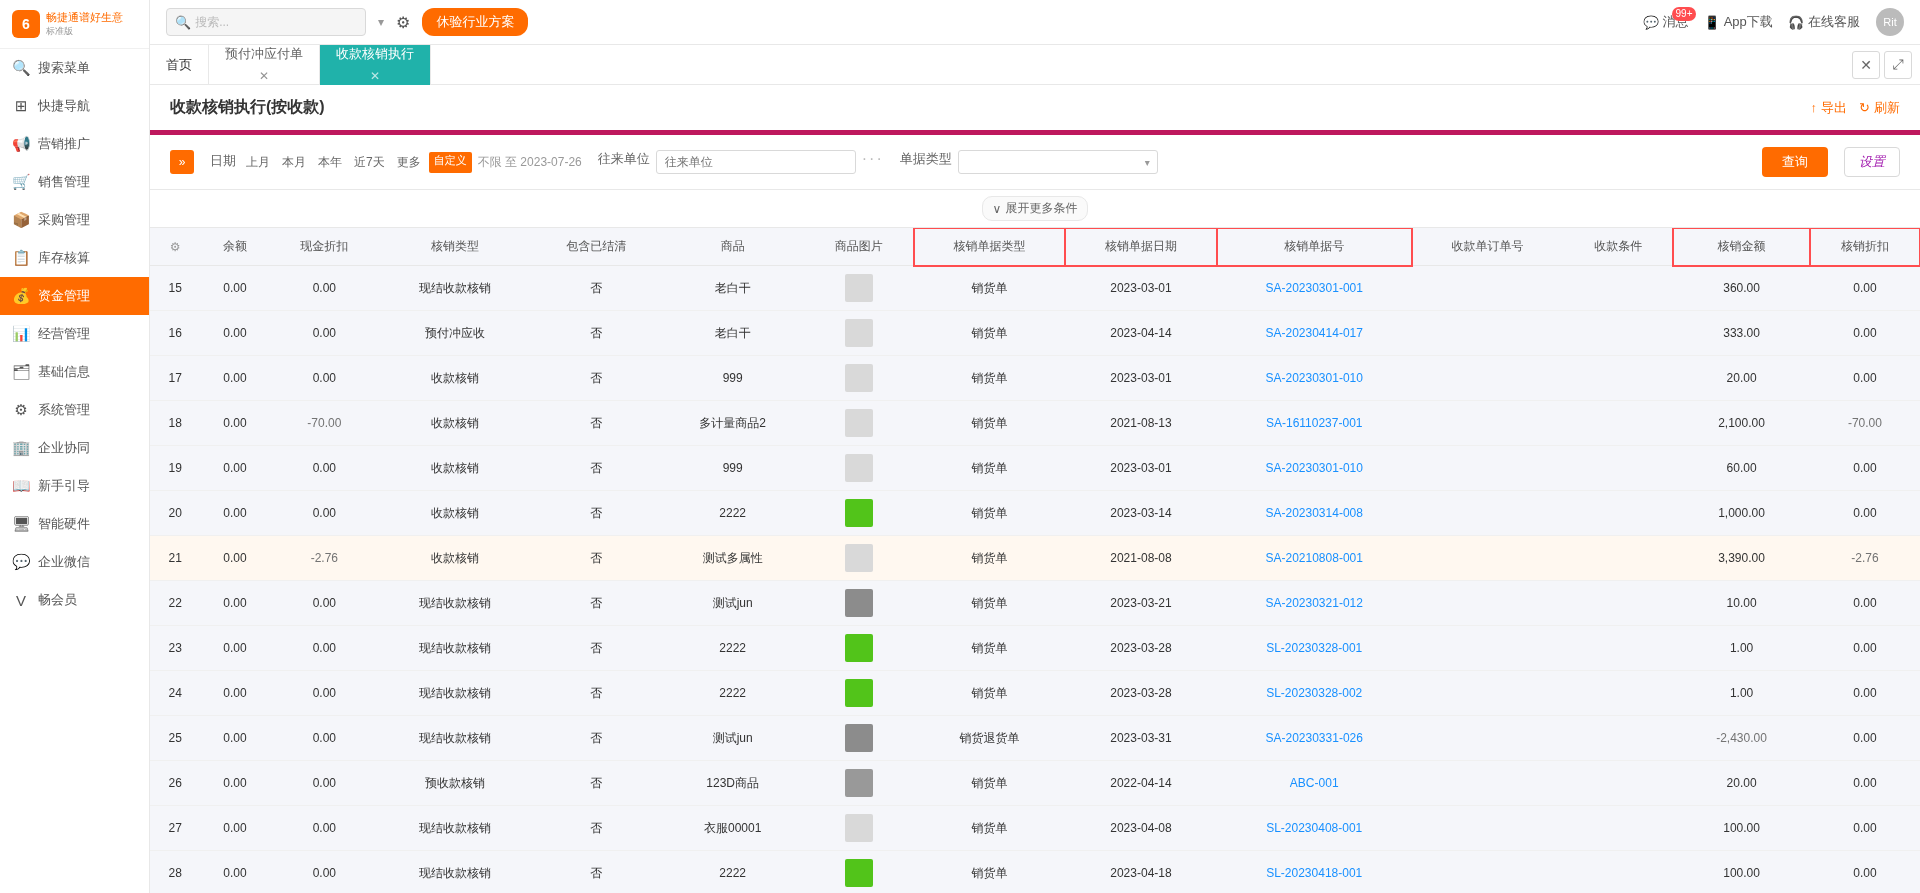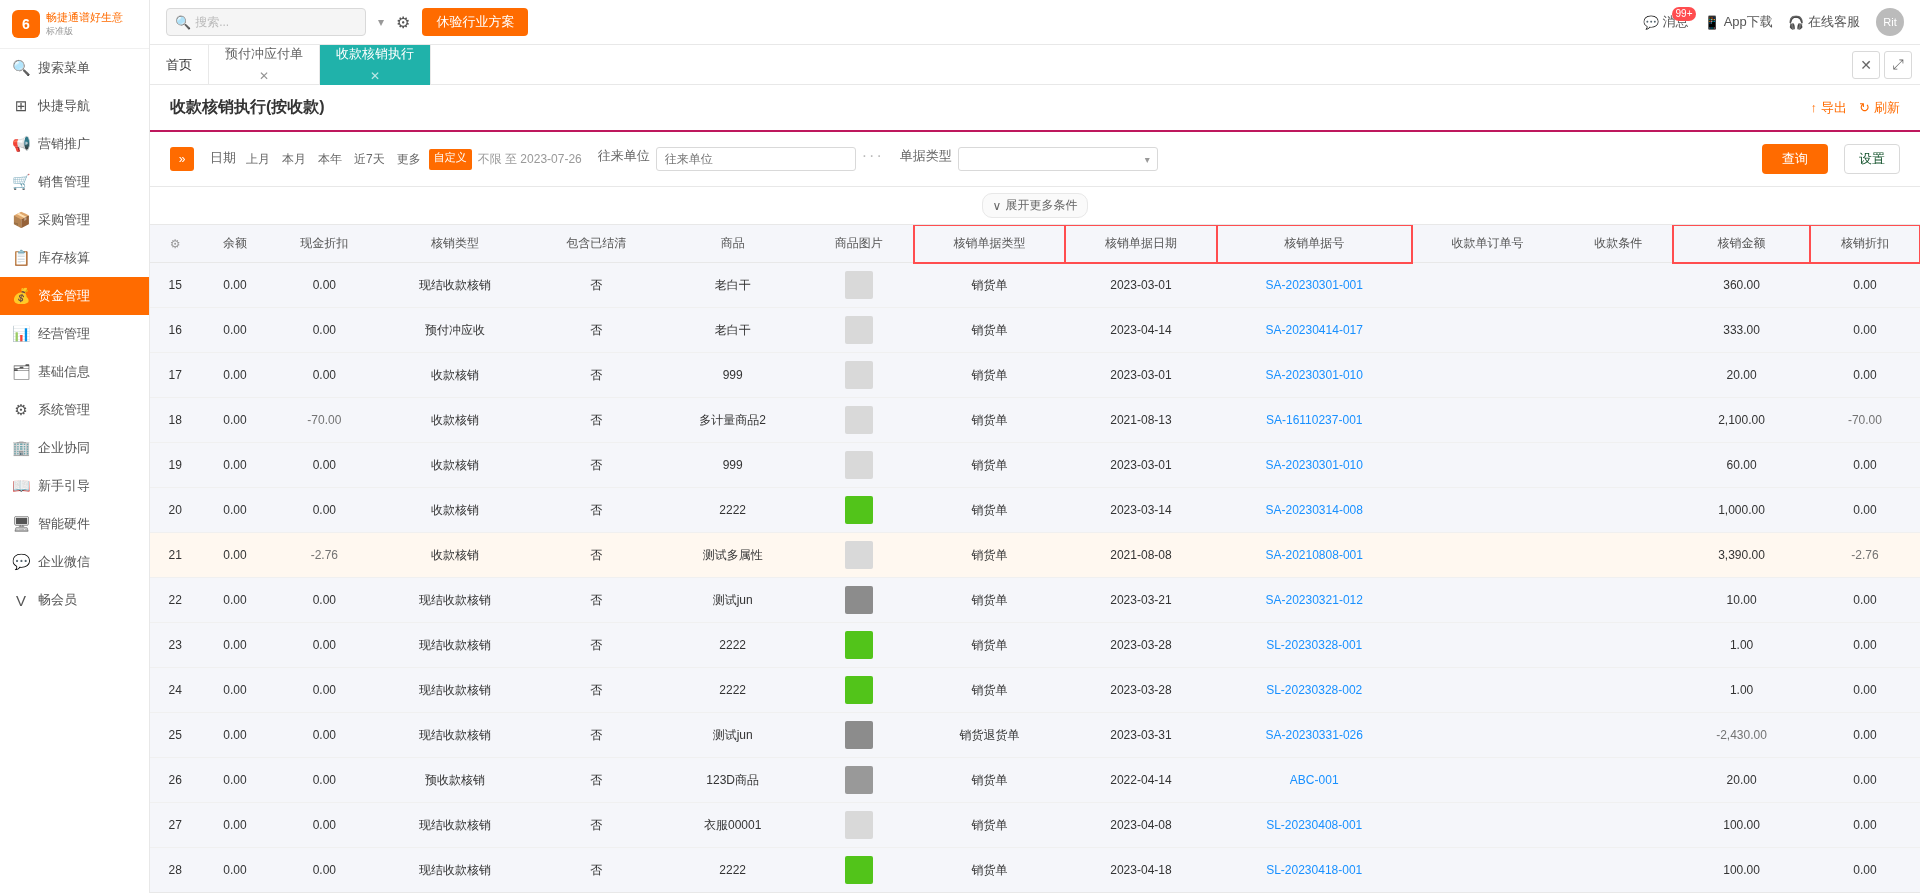--- a/index.html
+++ b/index.html
@@ -16,41 +16,41 @@
     .sidebar-item-icon { font-size: 15px; width: 18px; text-align: center; }
 
     
     .main { flex: 1; display: flex; flex-direction: column; overflow: hidden; }
 
     
     .topbar { height: 45px; background: #fff; border-bottom: 1px solid #e8e8e8; display: flex; align-items: center; padding: 0 16px; gap: 12px; }
     .topbar-search { flex: 0 0 200px; height: 28px; border: 1px solid #d9d9d9; border-radius: 4px; padding: 0 8px; font-size: 12px; background: #f5f5f5; color: #999; display: flex; align-items: center; gap: 4px; }
     .topbar-arrow { color: #999; font-size: 12px; cursor: pointer; }
     .topbar-gear { color: #555; cursor: pointer; font-size: 16px; }
-    .topbar-btn-orange { background: #ff6b00; color: #fff; border: none; border-radius: 4px; padding: 5px 14px; font-size: 13px; cursor: pointer; }
+    .topbar-btn-orange { background: #ff6b00; color: #fff; border: none; border-radius: 12px; padding: 5px 14px; font-size: 13px; cursor: pointer; }
     .topbar-spacer { flex: 1; }
     .topbar-right { display: flex; align-items: center; gap: 16px; color: #555; font-size: 13px; }
     .topbar-badge { position: relative; }
     .topbar-badge-num { position: absolute; top: -6px; right: -8px; background: #ff4d4f; color: #fff; font-size: 10px; border-radius: 8px; padding: 0 4px; line-height: 14px; }
     .topbar-link { display: flex; align-items: center; gap: 3px; cursor: pointer; color: #555; }
     .topbar-avatar { width: 28px; height: 28px; background: #d9d9d9; border-radius: 50%; }
 
     
     .tabbar { height: 40px; background: #fff; border-bottom: 1px solid #e8e8e8; display: flex; align-items: center; padding: 0 0 0 0; }
     .tab { display: flex; align-items: center; gap: 6px; padding: 0 16px; height: 40px; cursor: pointer; font-size: 13px; color: #666; border-right: 1px solid #e8e8e8; flex-direction: column; }
     .tab.active { background: #20b2aa; color: #fff; }
     .tab-home { padding: 0 16px; height: 40px; display: flex; align-items: center; color: #333; font-size: 13px; cursor: pointer; border-right: 1px solid #e8e8e8; }
     .tab-close { font-size: 12px; color: inherit; opacity: 0.7; cursor: pointer; }
     .tabbar-spacer { flex: 1; }
     .tabbar-controls { display: flex; align-items: center; gap: 4px; padding: 0 8px; }
     .tabbar-ctrl-btn { width: 28px; height: 28px; display: flex; align-items: center; justify-content: center; border: 1px solid #d9d9d9; border-radius: 3px; cursor: pointer; color: #666; font-size: 14px; }
 
     
     .page-content { flex: 1; overflow-y: auto; padding: 0; background: #f5f6fa; }
-    .page-header { background: #fff; padding: 12px 20px 0 20px; border-bottom: 2px solid #be185d; }
+    .page-header { background: #fff; padding: 12px 20px 0 20px; border-bottom: 5px solid #be185d; }
     .page-title-row { display: flex; align-items: center; justify-content: space-between; margin-bottom: 12px; }
     .page-title { font-size: 16px; font-weight: bold; color: #333; }
     .page-title-actions { display: flex; gap: 12px; }
     .page-title-action-btn { display: flex; align-items: center; gap: 4px; color: #ff6b00; font-size: 13px; cursor: pointer; }
 
     
     .filter-bar { background: #fff; padding: 12px 20px; border-bottom: 1px solid #e8e8e8; }
     .filter-row { display: flex; align-items: center; gap: 16px; flex-wrap: wrap; }
     .filter-toggle { width: 24px; height: 24px; background: #ff6b00; border-radius: 3px; display: flex; align-items: center; justify-content: center; cursor: pointer; }
     .filter-toggle-icon { color: #fff; font-size: 12px; }
@@ -59,21 +59,21 @@
     .filter-date-links { display: flex; gap: 4px; }
     .filter-date-link { color: #666; font-size: 12px; cursor: pointer; padding: 2px 4px; }
     .filter-date-custom { color: #fff; background: #ff6b00; font-size: 11px; padding: 1px 5px; border-radius: 2px; cursor: pointer; }
     .filter-date-range { color: #999; font-size: 12px; }
     .filter-input { border: 1px solid #d9d9d9; border-radius: 3px; padding: 4px 8px; font-size: 12px; min-width: 200px; color: #999; }
     .filter-select { border: 1px solid #d9d9d9; border-radius: 3px; padding: 4px 8px; font-size: 12px; min-width: 200px; color: #333; appearance: none; background: #fff; }
     .filter-select-wrap { position: relative; display: inline-block; }
     .filter-select-arrow { position: absolute; right: 8px; top: 50%; transform: translateY(-50%); color: #999; font-size: 10px; pointer-events: none; }
     .filter-dots { color: #bbb; font-size: 16px; letter-spacing: 2px; }
     .filter-query-btn { background: #ff6b00; color: #fff; border: none; border-radius: 4px; padding: 6px 20px; font-size: 13px; cursor: pointer; margin-left: auto; }
-    .filter-settings-btn { border: 1px solid #d9d9d9; background: #fff; color: #14532d; border-radius: 4px; padding: 5px 14px; font-size: 13px; cursor: pointer; }
+    .filter-settings-btn { border: 1px solid #d9d9d9; background: #fff; color: #a21caf; border-radius: 4px; padding: 5px 14px; font-size: 13px; cursor: pointer; font-style: italic; }
 
     
     .expand-row { display: flex; justify-content: center; padding: 6px; background: #fff; border-bottom: 1px solid #e8e8e8; }
     .expand-btn { display: flex; align-items: center; gap: 4px; color: #666; font-size: 12px; cursor: pointer; padding: 3px 10px; border: 1px solid #e8e8e8; border-radius: 10px; background: #fafafa; }
     table { width: 100%; border-collapse: collapse; font-size: 13px; }
     thead tr { background: #f5f6fa; }
     th { padding: 10px 8px; text-align: center; color: #555; font-weight: normal; border-bottom: 1px solid #e8e8e8; white-space: nowrap; font-size: 12px; }
     td { padding: 8px 8px; text-align: center; border-bottom: 1px solid #f0f0f0; color: #333; white-space: nowrap; font-size: 12px; }
     tr.highlighted td { background: #fff8f0; }
     .link-text { color: #1890ff; cursor: pointer; text-decoration: none; }

